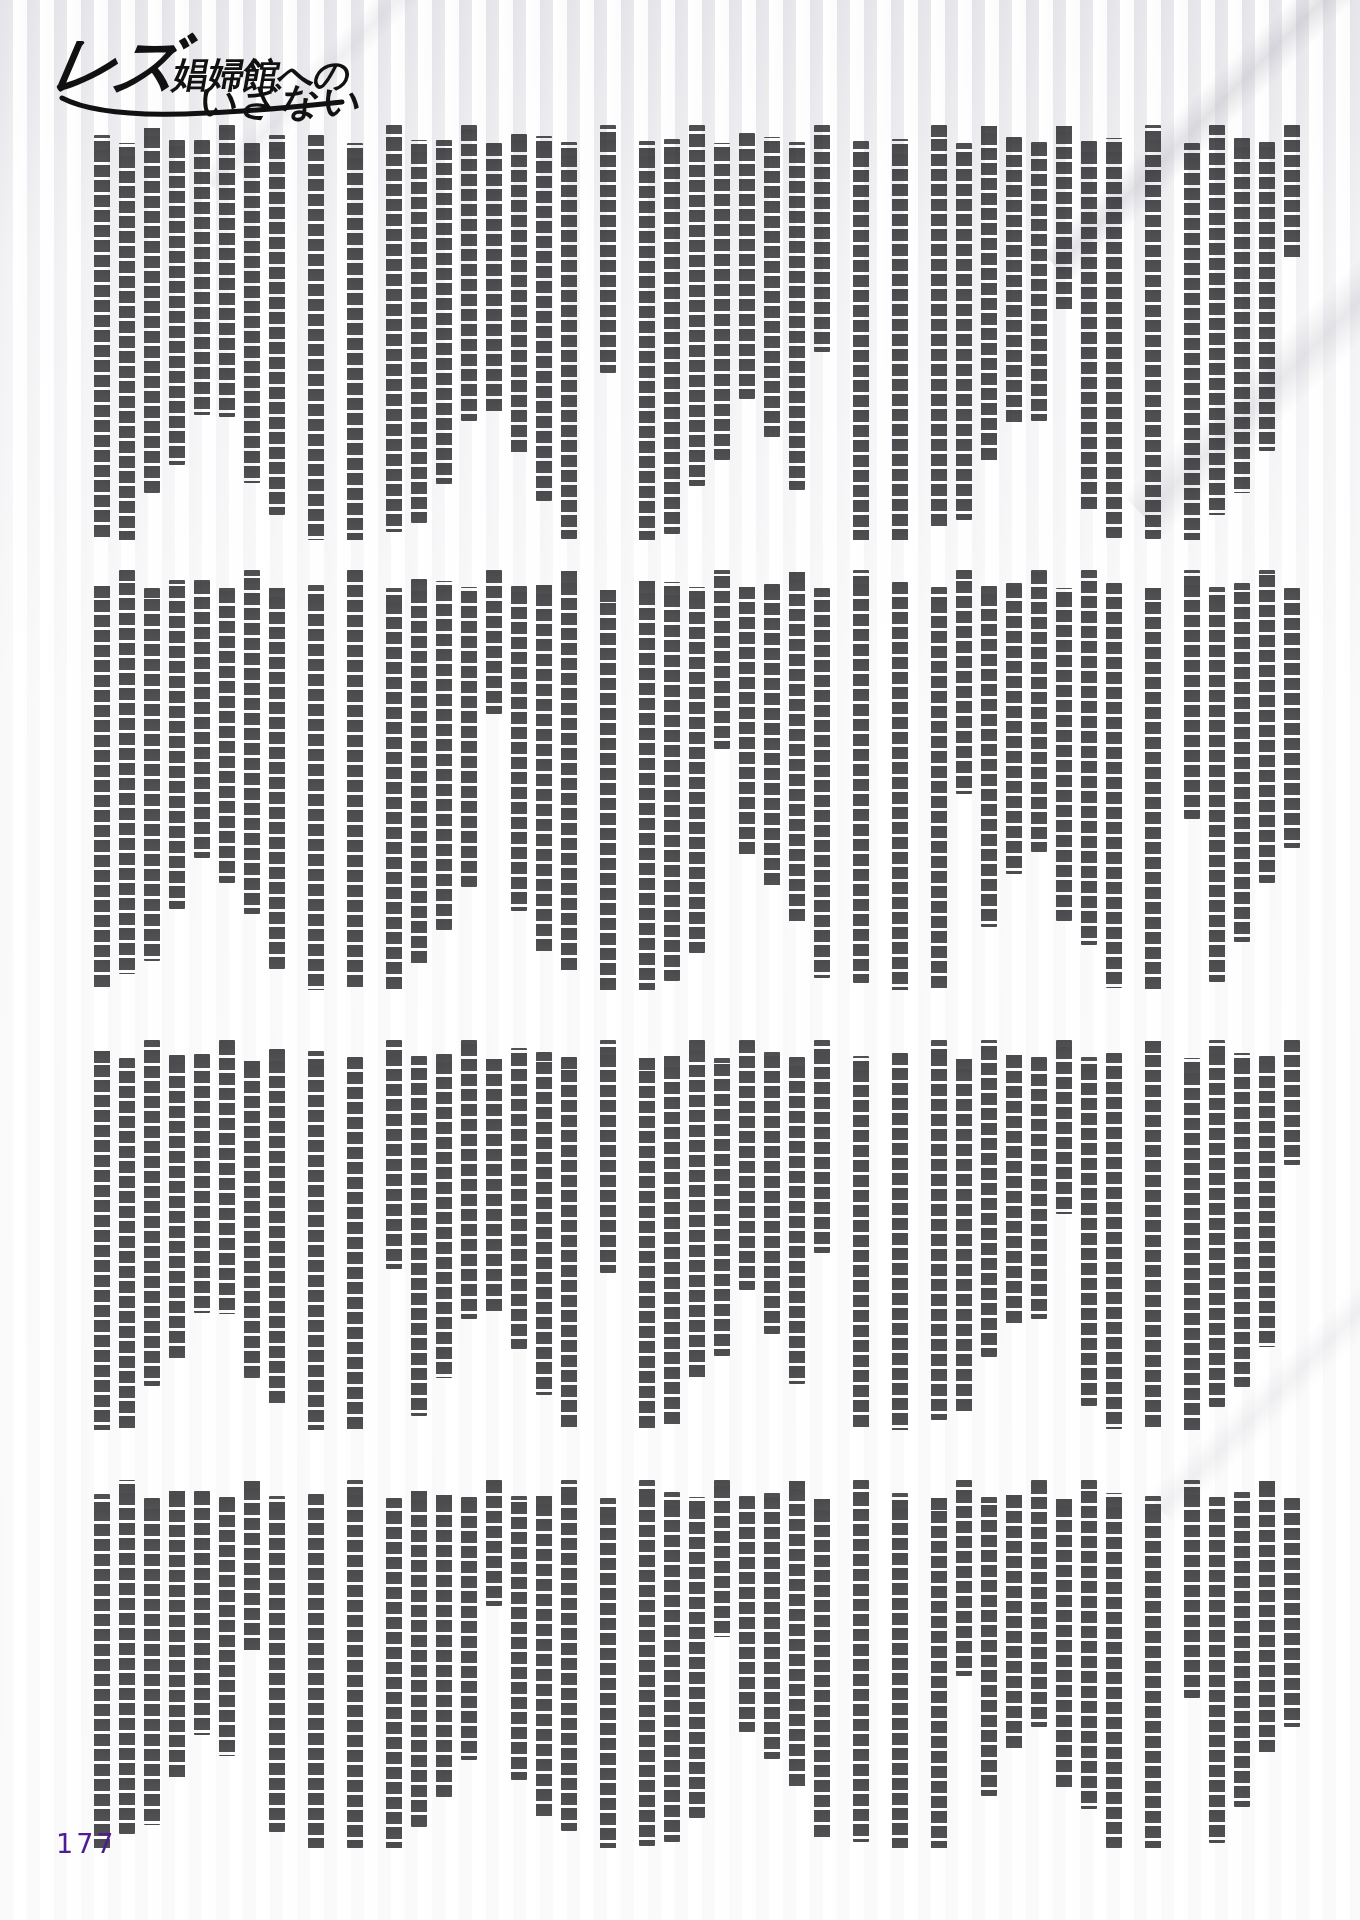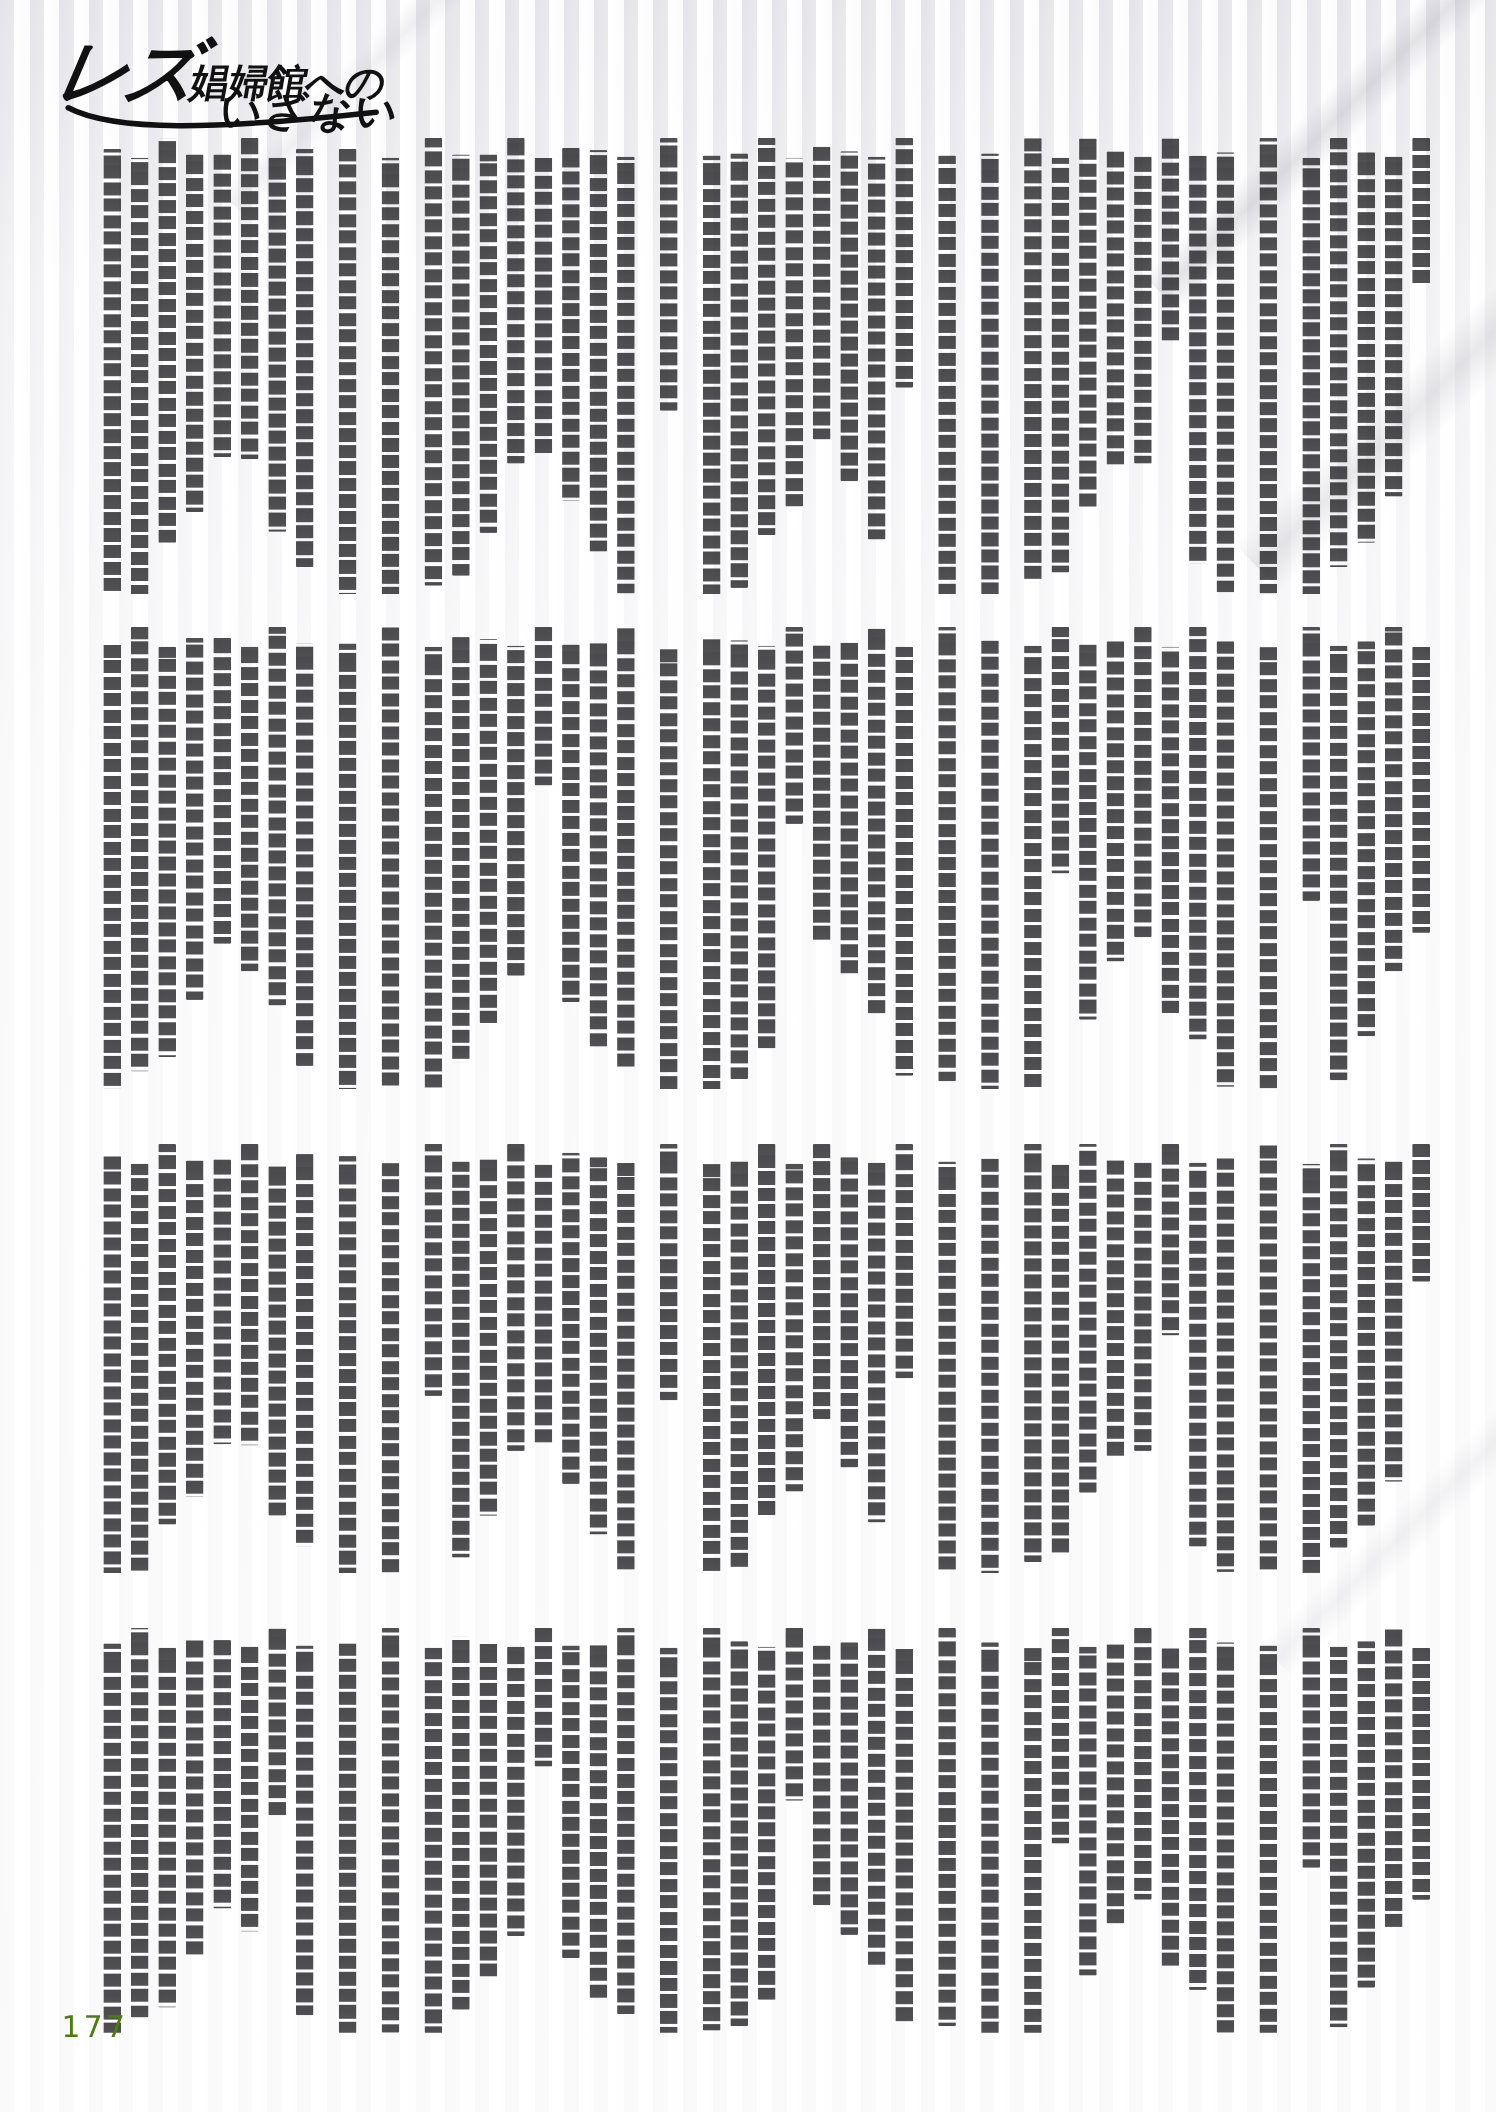--- a/index.html
+++ b/index.html
@@ -98,21 +98,21 @@
     opacity: 0.82;
   }
 
   .page-number {
     position: absolute;
     left: 56px;
     top: 1828px;
     font-family: "DejaVu Sans", sans-serif;
     font-size: 27px;
     letter-spacing: 3px;
-    color: #4d7c0f;
+    color: #4c1d95;
   }
 </style>
 </head>
 <body>
 
 <div class="page">
 
   <div class="bg-stripes"></div>
   <div class="streak s1"></div>
   <div class="streak s2"></div>

